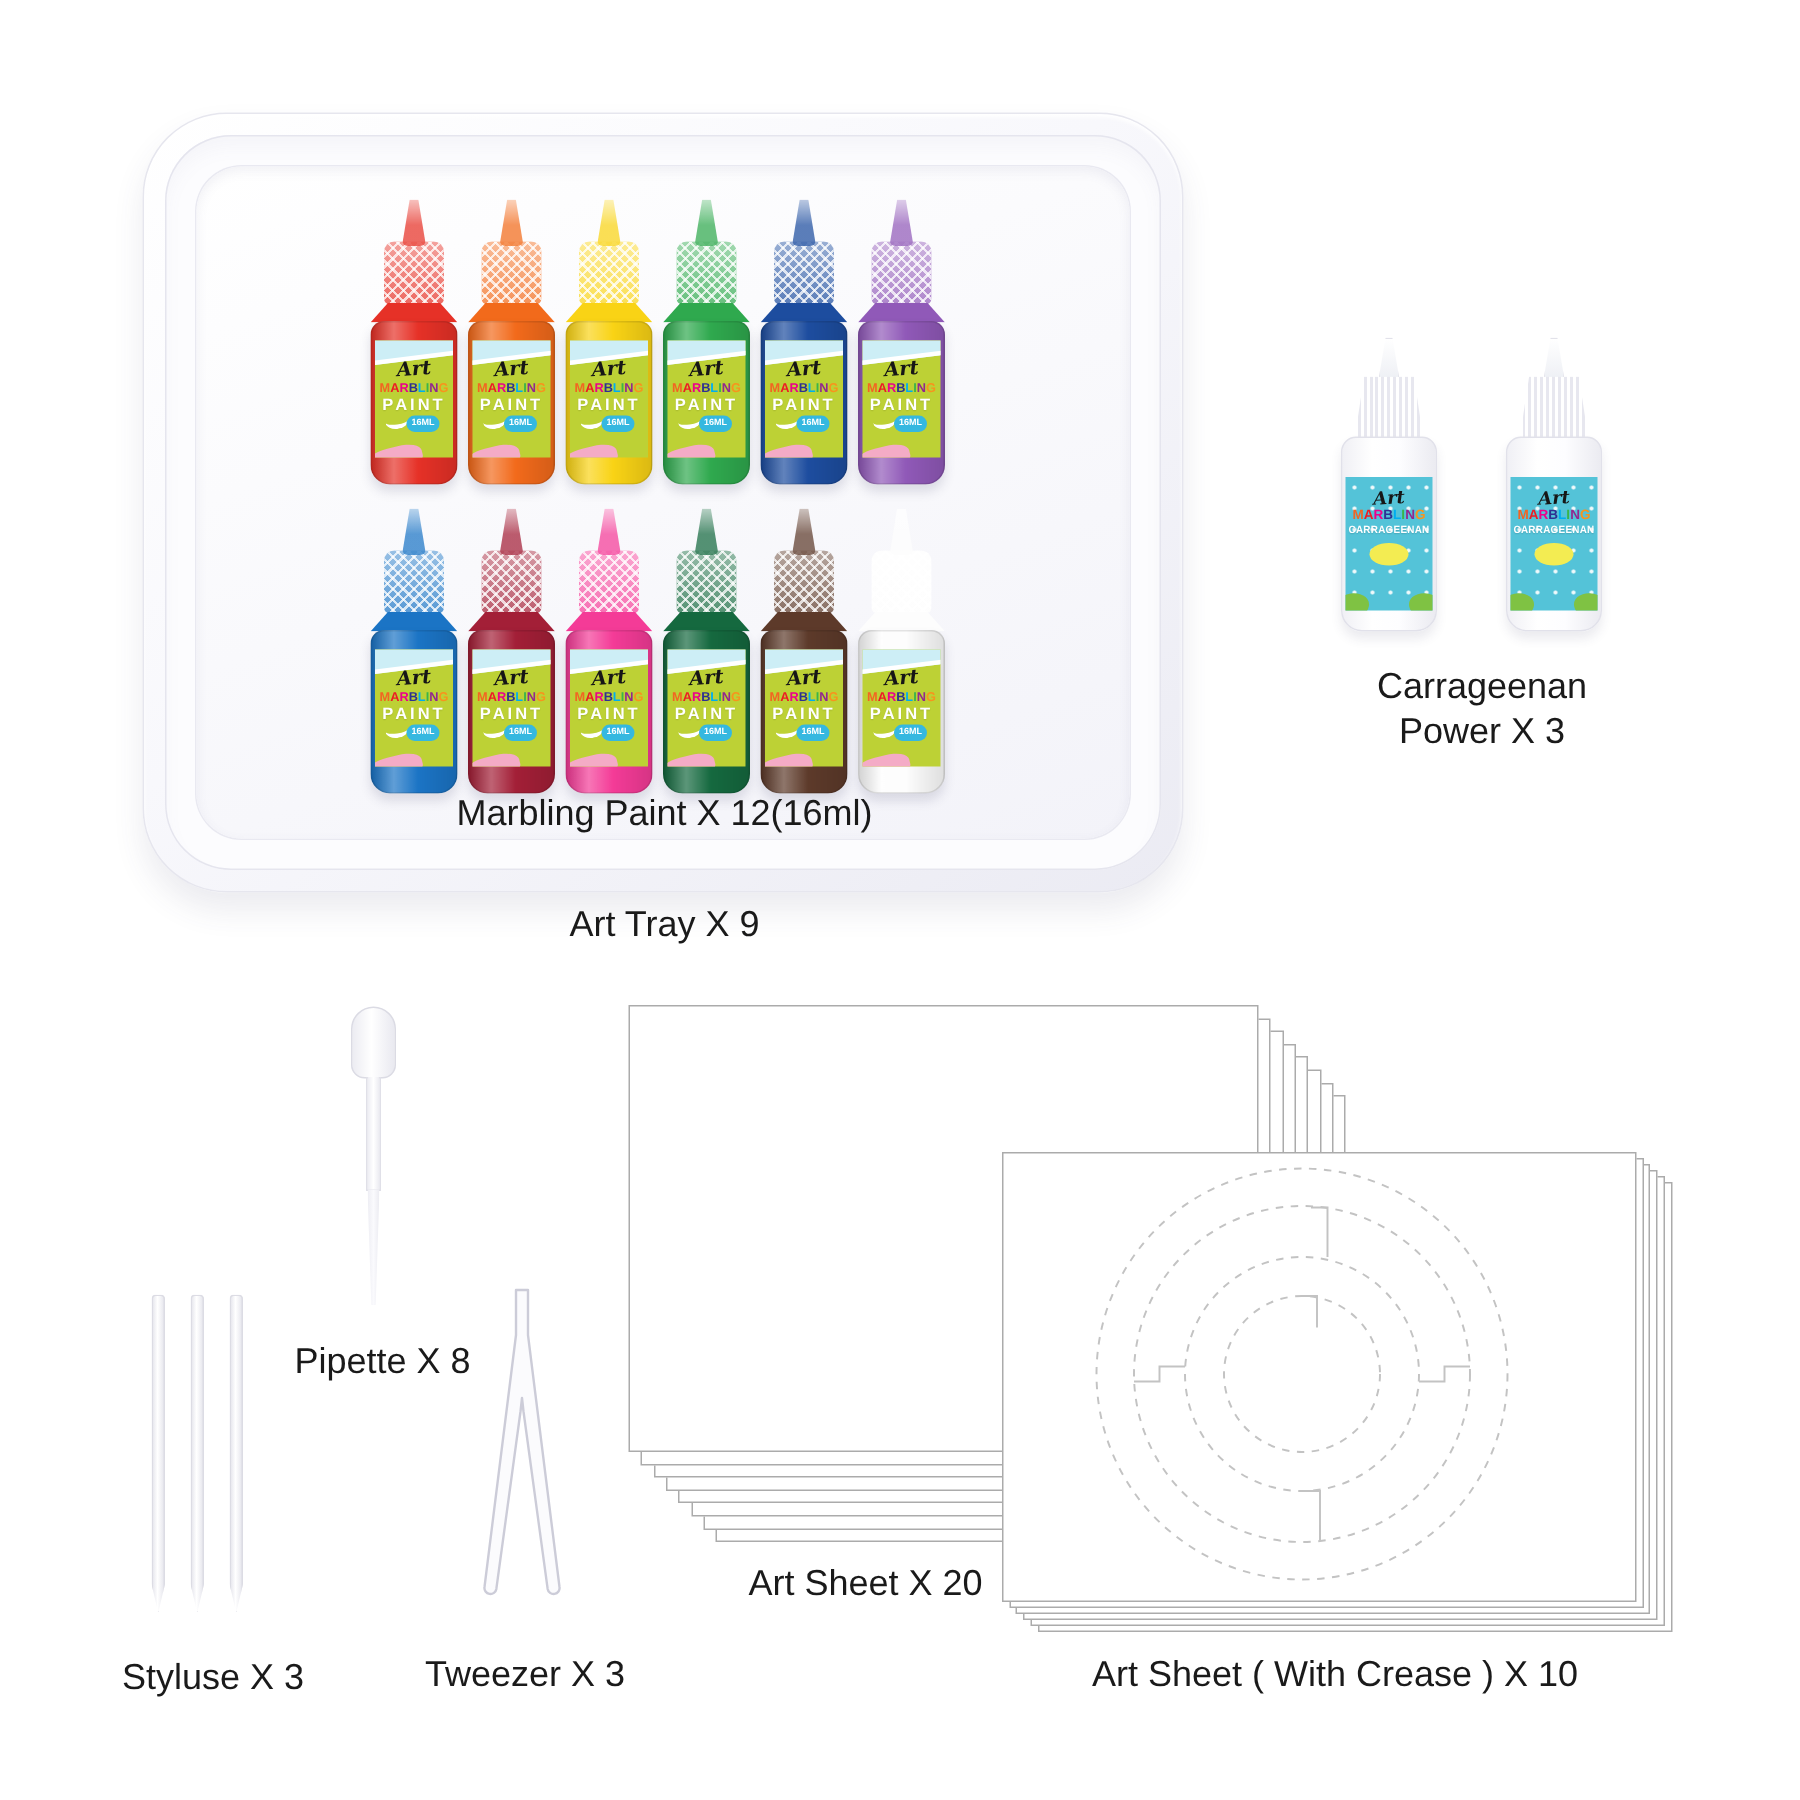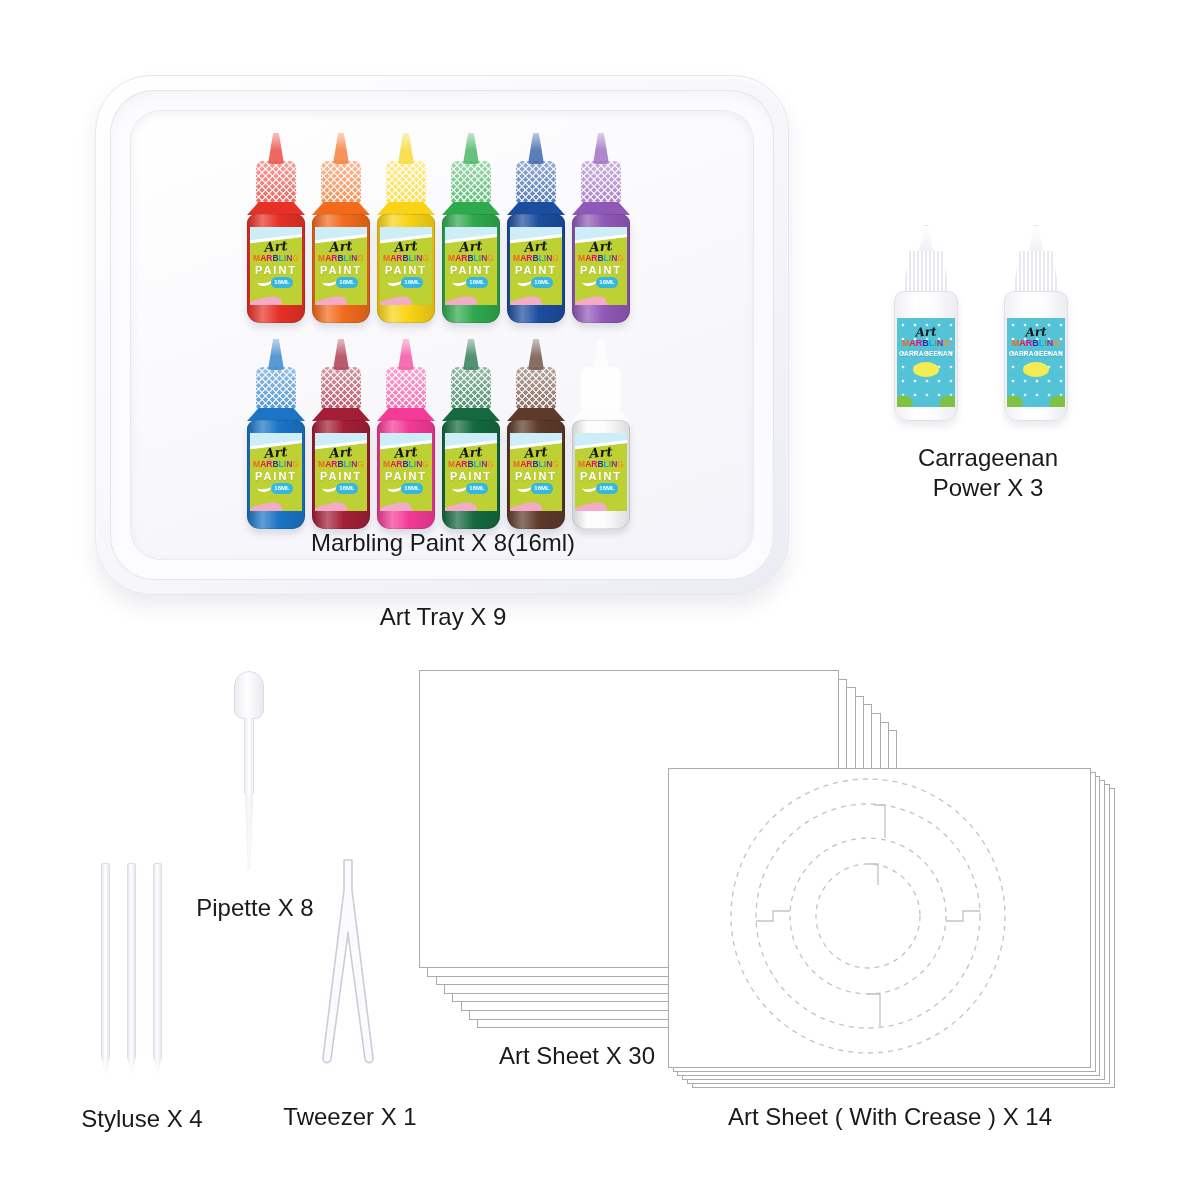--- a/index.html
+++ b/index.html
@@ -382,21 +382,21 @@
         <div class="marbling"><span style="color: rgb(242, 101, 34);">M</span><span style="color: rgb(237, 28, 36);">A</span><span style="color: rgb(236, 0, 140);">R</span><span style="color: rgb(46, 49, 146);">B</span><span style="color: rgb(0, 174, 239);">L</span><span style="color: rgb(57, 181, 74);">I</span><span style="color: rgb(146, 39, 143);">N</span><span style="color: rgb(247, 148, 29);">G</span></div>
         <div class="paint">PAINT</div>
         <div class="swoosh-check"></div>
         <div class="badge">16ML</div>
         <div class="swoosh-pink"></div>
       </div>
     </div>
   </div>
     </div>
 
-  <div class="caption" style="left:243px; top:529px; width:400px;">Marbling Paint X 8(16ml)</div>
+  <div class="caption" style="left:243px; top:529px; width:400px;">Marbling Paint X 12(16ml)</div>
   <div class="caption" style="left:343px; top:603px; width:200px;">Art Tray X 9</div>
 
   <div class="carr-row">
       <div class="carr-bottle">
     <div class="c-tip"></div>
     <div class="c-neck"></div>
     <div class="c-body">
       <div class="c-label">
         <div class="c-brand">Art</div>
         <div class="c-marbling"><span style="color: rgb(242, 101, 34);">M</span><span style="color: rgb(237, 28, 36);">A</span><span style="color: rgb(236, 0, 140);">R</span><span style="color: rgb(46, 49, 146);">B</span><span style="color: rgb(0, 174, 239);">L</span><span style="color: rgb(57, 181, 74);">I</span><span style="color: rgb(146, 39, 143);">N</span><span style="color: rgb(247, 148, 29);">G</span></div>
@@ -428,38 +428,38 @@
     <div class="p-stem"></div>
     <div class="p-tip"></div>
   </div>
   <div class="caption" style="left:155px; top:894px; width:200px;">Pipette X 8</div>
 
   <div class="stylus-group">
       <div class="stylus"></div>
       <div class="stylus"></div>
       <div class="stylus"></div>
     </div>
-  <div class="caption" style="left:42px; top:1105px; width:200px;">Styluse X 4</div>
+  <div class="caption" style="left:42px; top:1105px; width:200px;">Styluse X 3</div>
 
   <svg class="tweezer" width="90" height="222" viewBox="0 0 90 222">
     <path d="M41,4 H49 V34 L70,202 a4,4 0 0 1 -7.9,1.3 L46,85 L45,76 L44,85 L27.9,203.3 a4,4 0 0 1 -7.9,-1.3 L41,34 Z" fill="#fbfbfd" stroke="#ccccd8" stroke-width="1.6" stroke-linejoin="round"></path>
   </svg>
-  <div class="caption" style="left:250px; top:1103px; width:200px;">Tweezer X 1</div>
+  <div class="caption" style="left:250px; top:1103px; width:200px;">Tweezer X 3</div>
 
   <div class="stack plain-stack">
     <div class="sheet" style="left: 58.1px; top: 60.2px;"></div>
       <div class="sheet" style="left: 49.8px; top: 51.6px;"></div>
       <div class="sheet" style="left: 41.5px; top: 43px;"></div>
       <div class="sheet" style="left: 33.2px; top: 34.4px;"></div>
       <div class="sheet" style="left: 24.9px; top: 25.8px;"></div>
       <div class="sheet" style="left: 16.6px; top: 17.2px;"></div>
       <div class="sheet" style="left: 8.3px; top: 8.6px;"></div>
       <div class="sheet front"></div>
   </div>
-  <div class="caption" style="left:477px; top:1042px; width:200px;">Art Sheet X 30</div>
+  <div class="caption" style="left:477px; top:1042px; width:200px;">Art Sheet X 20</div>
 
   <div class="stack creased-stack">
     <div class="sheet" style="left: 23.5px; top: 19.5px;"></div>
       <div class="sheet" style="left: 18.8px; top: 15.6px;"></div>
       <div class="sheet" style="left: 14.1px; top: 11.7px;"></div>
       <div class="sheet" style="left: 9.4px; top: 7.8px;"></div>
       <div class="sheet" style="left: 4.7px; top: 3.9px;"></div>
       <div class="sheet front">
       <svg width="421" height="298" viewBox="0 0 421 298">
         <g fill="none" stroke="#c3c3c3" stroke-width="1.3" stroke-dasharray="5 5">
@@ -471,15 +471,15 @@
         <g fill="none" stroke="#c3c3c3" stroke-width="1.3">
           <polyline points="205,36 216,36 216,69"></polyline>
           <polyline points="121,142 104,142 104,152 87,152"></polyline>
           <polyline points="277,152 294,152 294,142 311,142"></polyline>
           <polyline points="199,225 211,225 211,258"></polyline>
           <polyline points="199,95 209,95 209,116"></polyline>
         </g>
       </svg>
     </div>
   </div>
-  <div class="caption" style="left:690px; top:1103px; width:400px;">Art Sheet ( With Crease ) X 14</div>
+  <div class="caption" style="left:690px; top:1103px; width:400px;">Art Sheet ( With Crease ) X 10</div>
 
 </div>
 
 </body></html>

